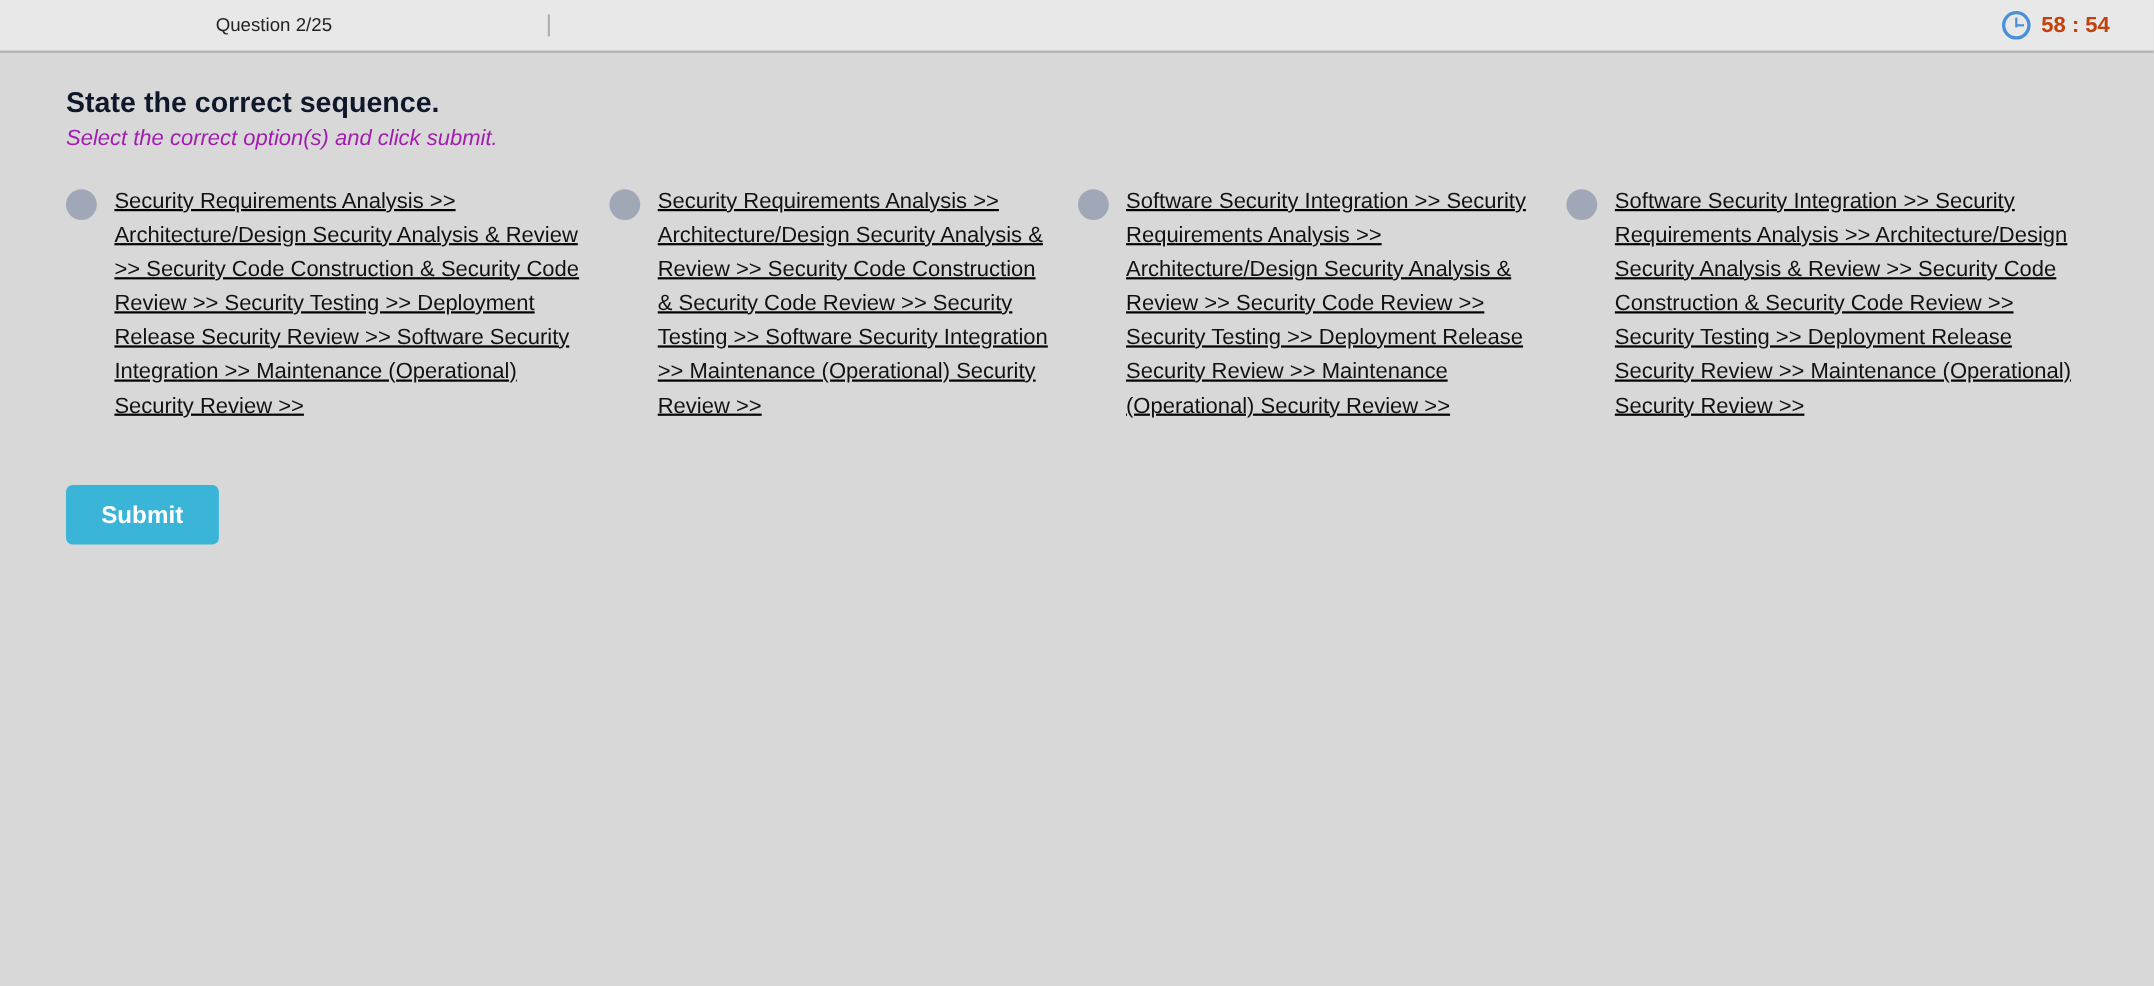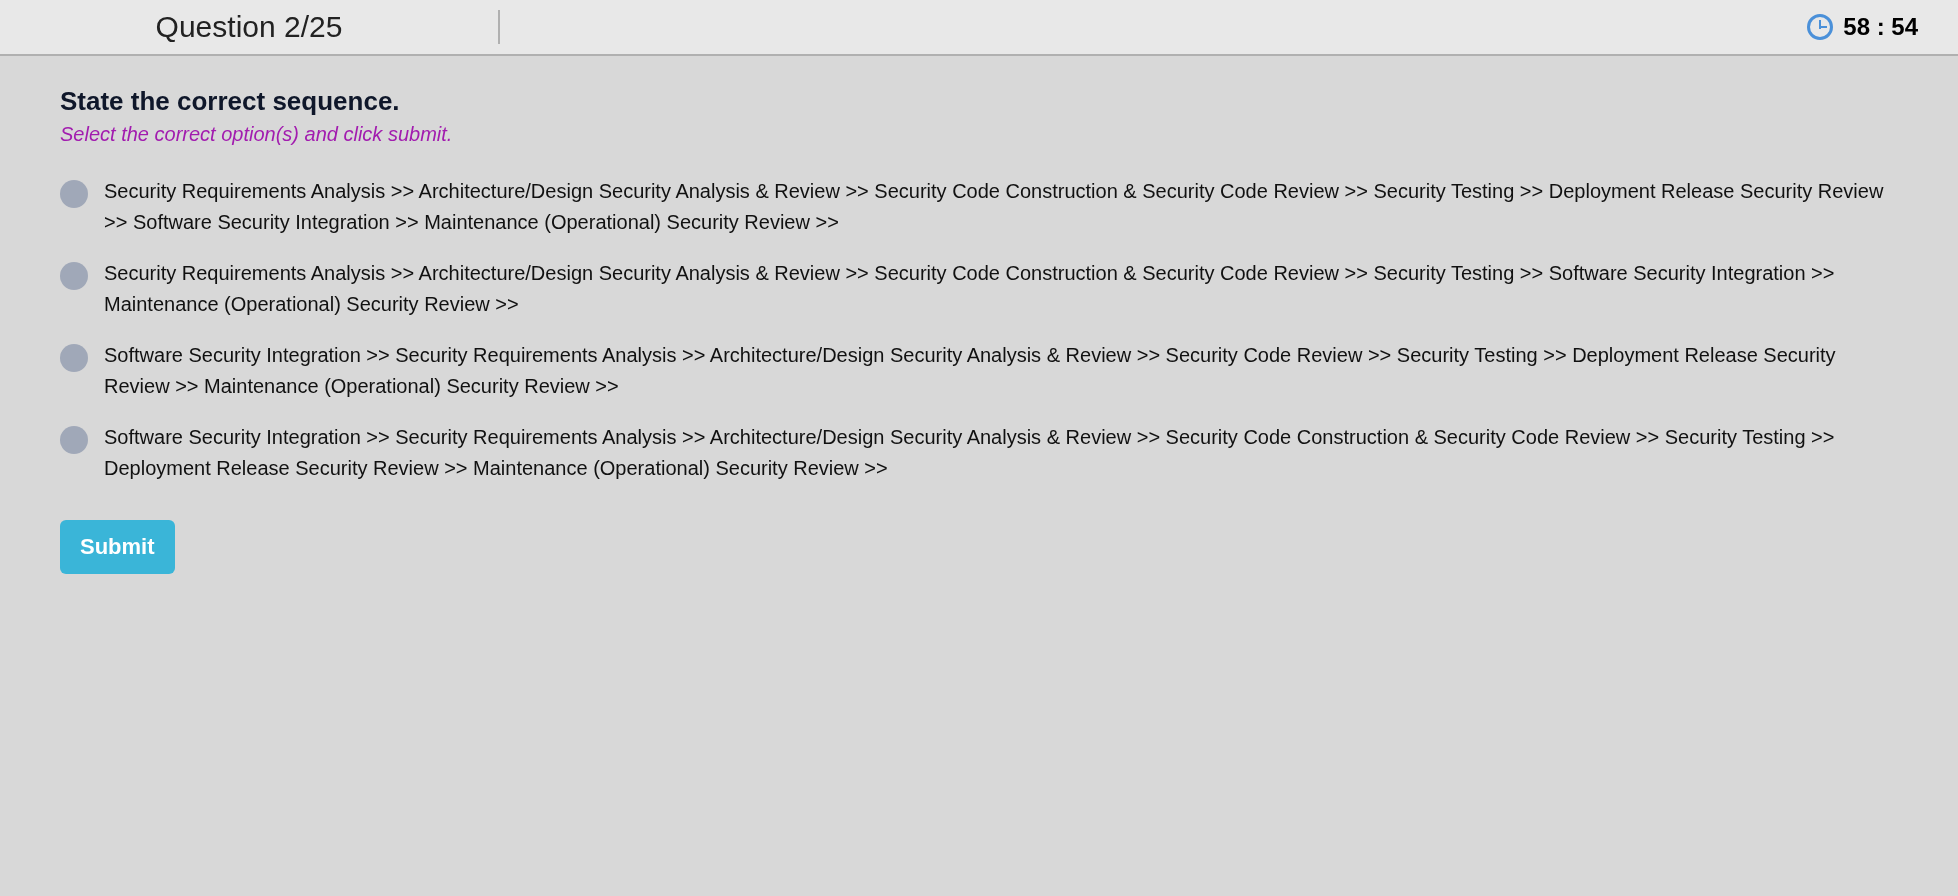--- a/index.html
+++ b/index.html
@@ -21,21 +21,21 @@
       align-items: center;
       background-color: #e8e8e8;
       border-bottom: 2px solid #b0b0b0;
       padding: 10px 0;
       position: relative;
     }
 
     .question-label {
       text-align: center;
       flex: 0 0 500px;
-      font-size: 30px;
+      font-size: 17px;
       color: #222;
       font-weight: normal;
       padding: 0 20px;
       border-right: 2px solid #b0b0b0;
     }
 
     .top-bar-middle {
       flex: 1;
     }
 
@@ -75,22 +75,22 @@
       position: absolute;
       width: 7px;
       height: 2px;
       background: #4a90d9;
       top: 50%;
       left: 50%;
       transform: translateY(-50%);
     }
 
     .timer-text {
-      font-size: 24px;
-      color: #000000;
+      font-size: 20px;
+      color: #c2410c;
       font-weight: bold;
     }
 
     .main-content {
       padding: 30px 60px 40px 60px;
     }
 
     .question-heading {
       font-size: 26px;
       color: #0f172a;
@@ -100,23 +100,23 @@
 
     .question-instruction {
       font-size: 20px;
       color: #a21caf;
       font-style: italic;
       margin-bottom: 30px;
     }
 
     .options-list {
       display: flex;
-      flex-direction: column;
       gap: 20px;
-      margin-bottom: 36px;
+      margin-bottom: 56px;
+      text-decoration: underline;
     }
 
     .option-item {
       display: flex;
       align-items: flex-start;
       gap: 16px;
       cursor: pointer;
     }
 
     .radio-btn {
@@ -137,21 +137,21 @@
       line-height: 1.55;
     }
 
     .submit-btn {
       background-color: #3ab5d8;
       color: #fff;
       font-size: 22px;
       font-weight: bold;
       border: none;
       border-radius: 6px;
-      padding: 14px 20px;
+      padding: 14px 32px;
       cursor: pointer;
     }
   </style>
 </head>
 <body>
 
 <div class="top-bar">
   <div class="question-label">Question 2/25</div>
   <div class="top-bar-middle"></div>
   <div class="timer-area">

